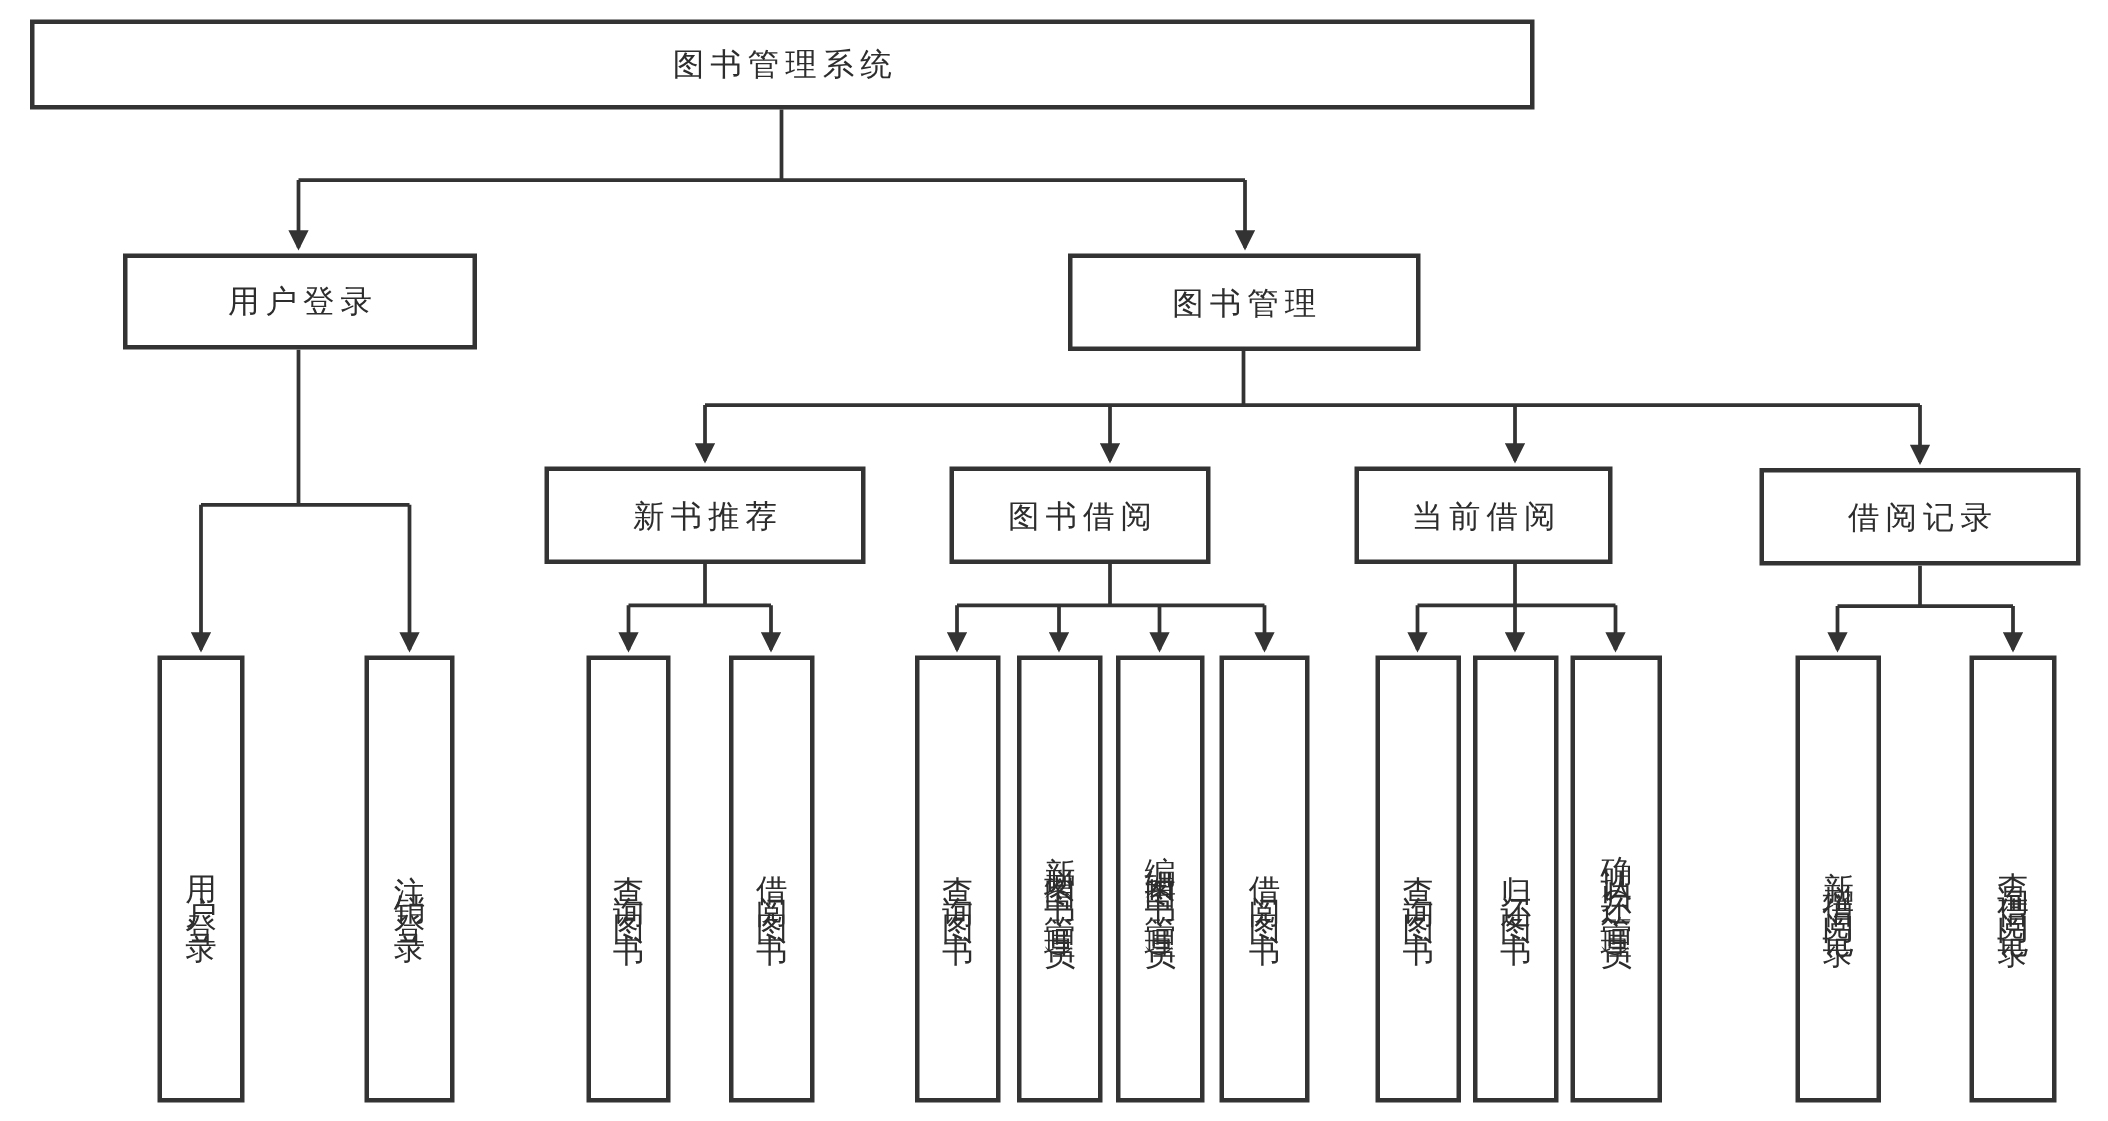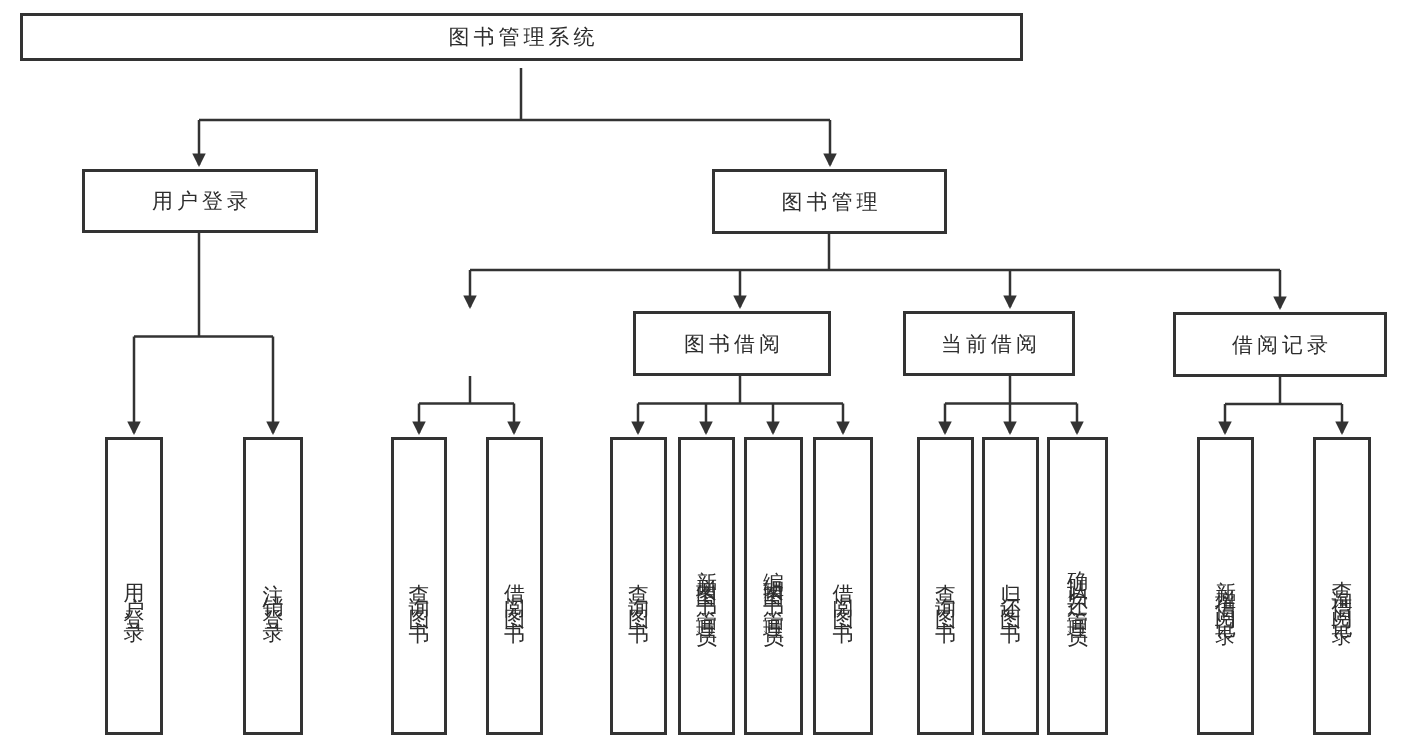--- a/index.html
+++ b/index.html
@@ -99,32 +99,35 @@
       <path d="M1010,403.5 V433" marker-end="url(#arw)"></path>
       <path d="M1077,403.5 V433" marker-end="url(#arw)"></path>
 
       <path d="M1280,377 V404"></path>
       <path d="M1225,404 H1342"></path>
       <path d="M1225,404 V433" marker-end="url(#arw)"></path>
       <path d="M1342,404 V433" marker-end="url(#arw)"></path>
     </g>
   </svg>
 
-  <div class="node hnode" style="left:20px; top:13px; width:1003px; height:48px;">
+  <div class="node hnode" style="left:20px; top:13px; width:1003px; height:60px;">
     <span>图书管理系统</span>
   </div>
 
   <div class="node hnode" style="left:82px; top:169px; width:236px; height:64px;">
     <span>用户登录</span>
   </div>
   <div class="node hnode" style="left:712px; top:169px; width:235px; height:65px;">
     <span>图书管理</span>
   </div>
 
-  <div class="node hnode" style="left:633px; top:311px; width:198px; height:65px;">
+  <div class="node hnode" style="left:363px; top:311px; width:214px; height:65px;">
+    <span>新书推荐</span>
+  </div>
+  <div class="node hnode" style="left:633px; top:311px; width:174px; height:65px;">
     <span>图书借阅</span>
   </div>
   <div class="node hnode" style="left:903px; top:311px; width:172px; height:65px;">
     <span>当前借阅</span>
   </div>
   <div class="node hnode" style="left:1173px; top:312px; width:214px; height:65px;">
     <span>借阅记录</span>
   </div>
 
   <div class="node vnode len4" style="left:105px; top:437px; width:58px; height:298px;">

